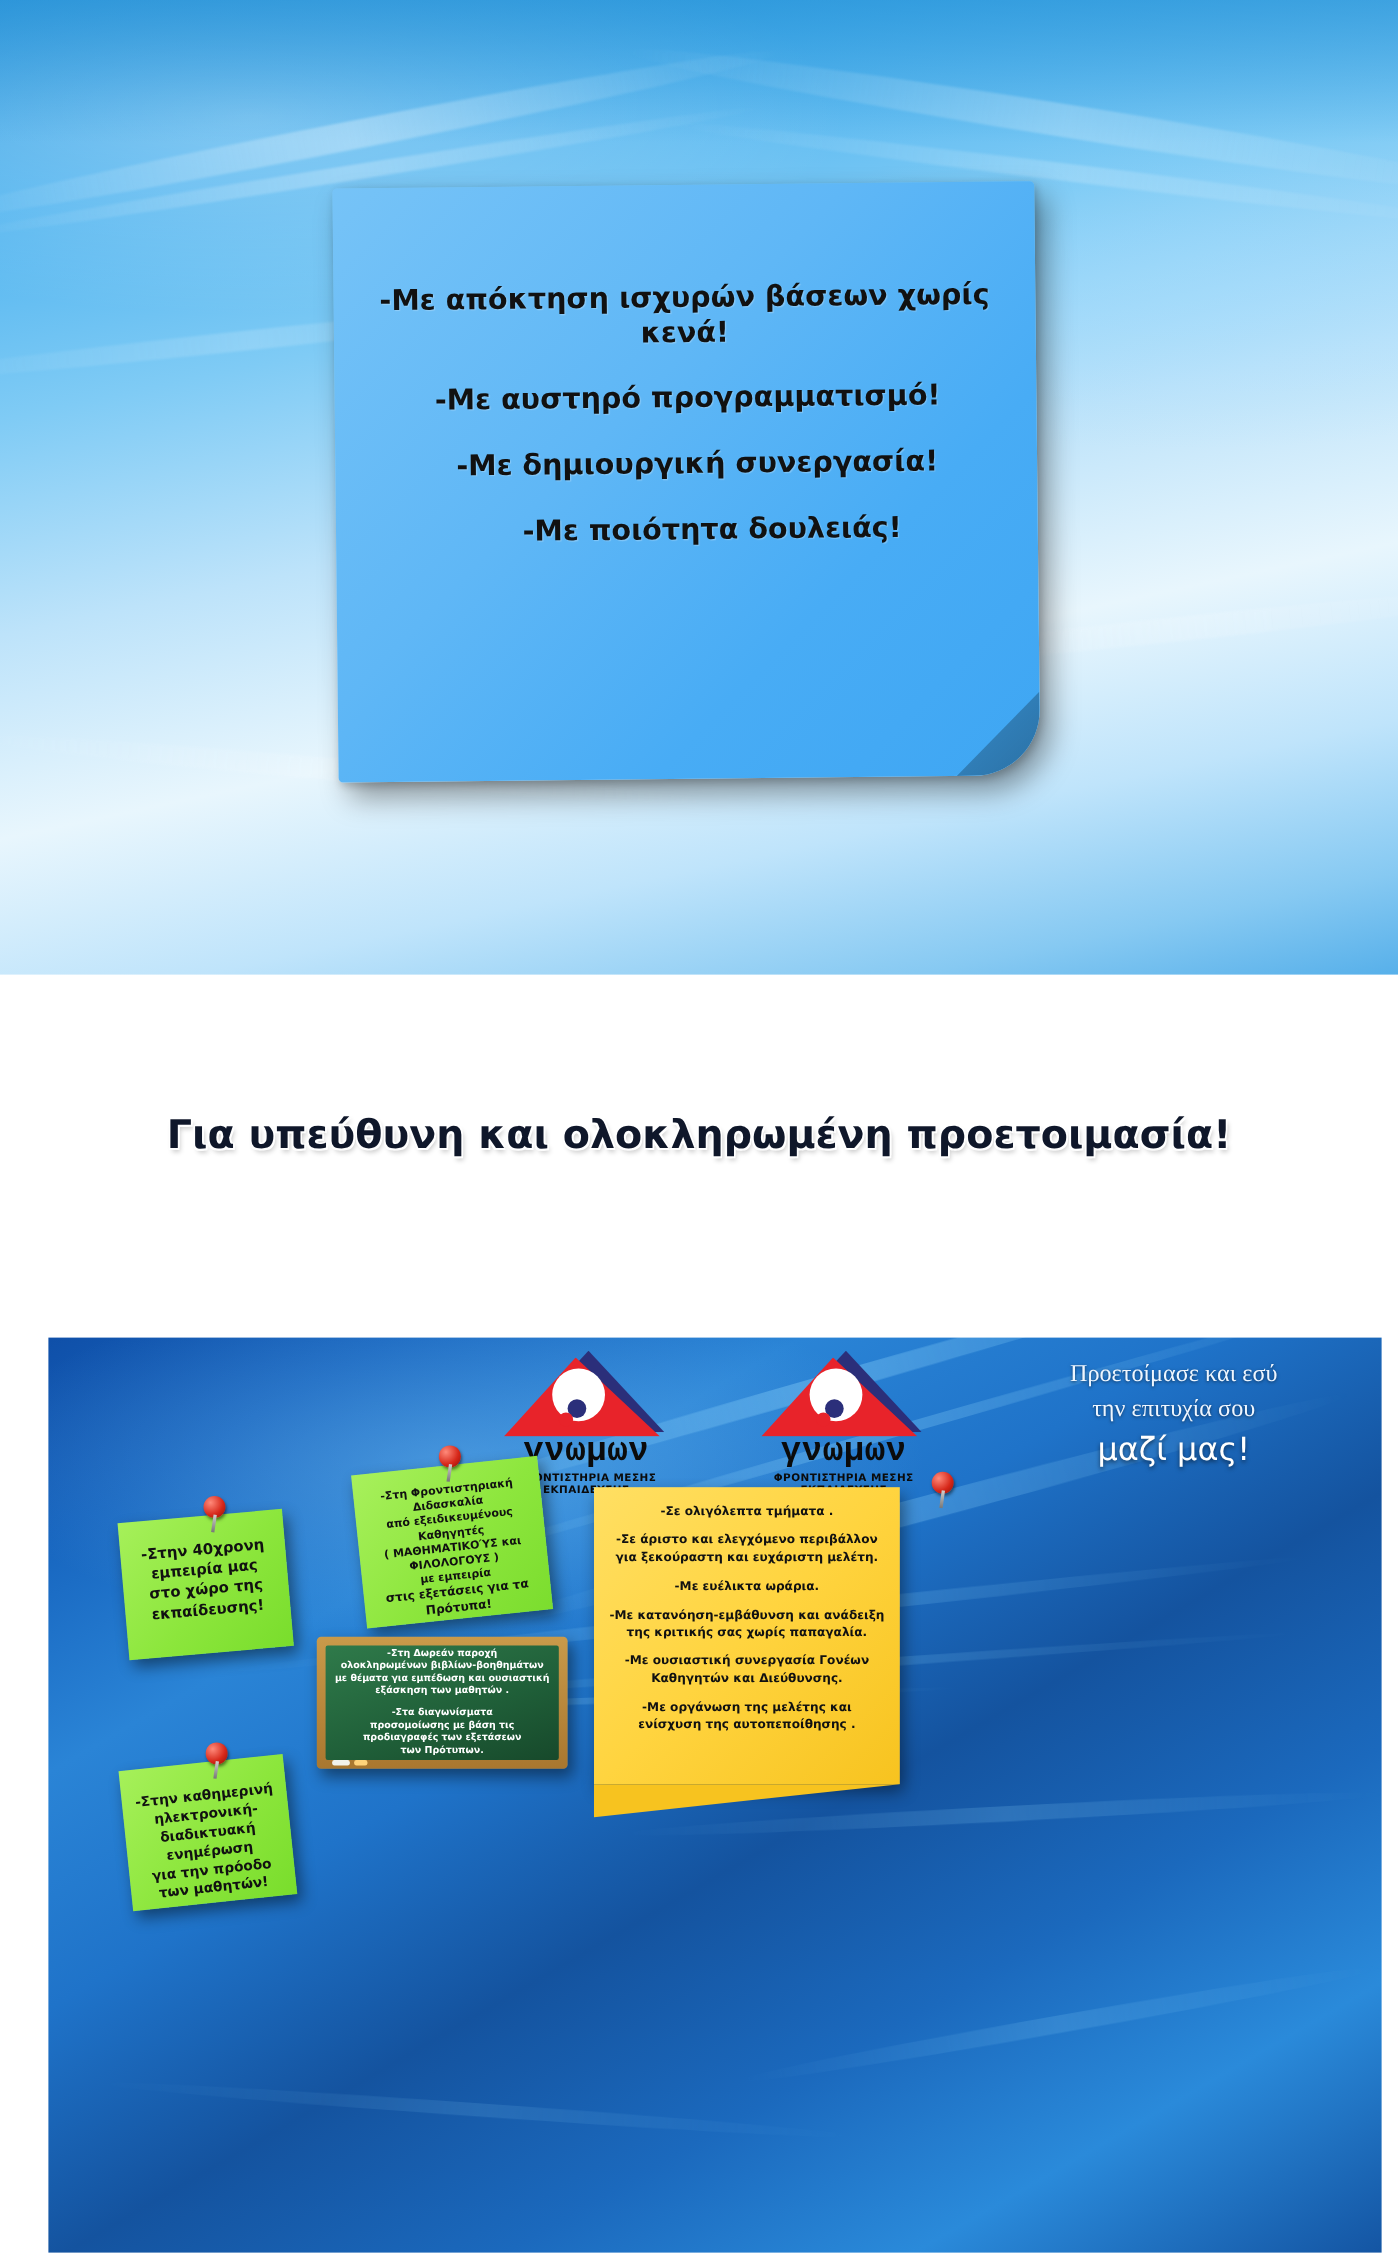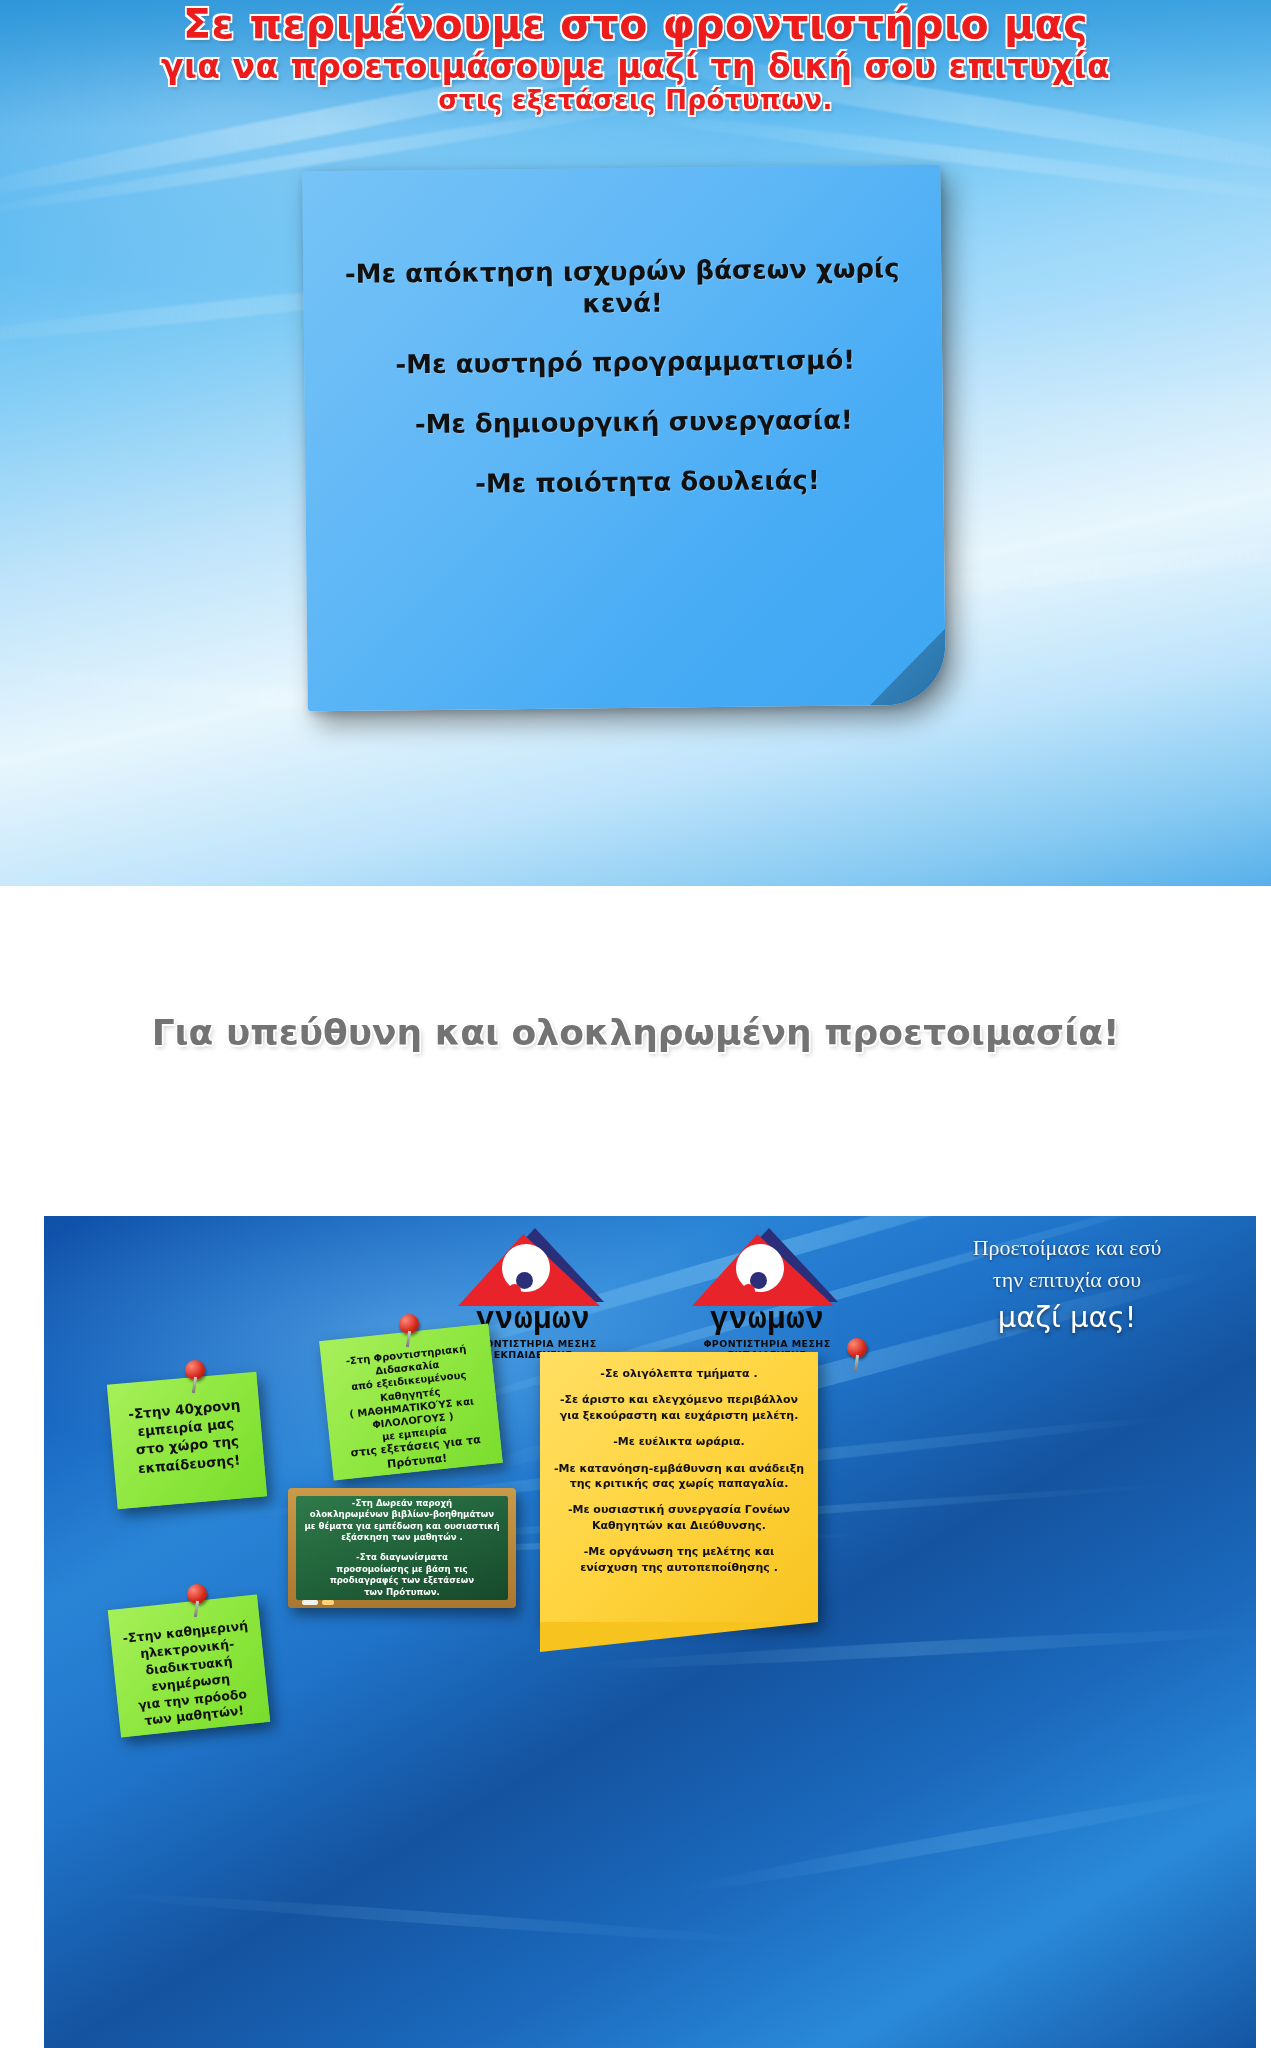--- a/index.html
+++ b/index.html
@@ -80,21 +80,21 @@
   }
   .bc-line.l1{ text-align:center; }
   .bc-line.l2{ padding-left:4px; }
   .bc-line.l3{ padding-left:20px; }
   .bc-line.l4{ padding-left:46px; }
 
   .redbanner{
     position:absolute; left:0; top:1012px; width:1271px; text-align:center; z-index:5;
   }
   .redbanner span{
-    color:#737373; font-weight:bold; font-size:36px;
+    color:#0f172a; font-weight:bold; font-size:36px;
     font-family:"DejaVu Sans", sans-serif;
     text-shadow:-1.5px -1.5px 0 #fff, 1.5px -1.5px 0 #fff, -1.5px 1.5px 0 #fff, 1.5px 1.5px 0 #fff, 2px 3px 5px rgba(0,0,0,.22);
   }
 
   .white-gap{
     position:absolute; left:0; top:1140px; width:1271px; height:76px; background:#fff; z-index:6;
   }
 
   
   .poster-bottom{
@@ -224,25 +224,20 @@
 <div class="poster-top">
   <div class="darkband"></div>
   <div class="sw sw1"></div>
   <div class="sw sw2"></div>
   <div class="sw sw3"></div>
   <div class="sw sw4"></div>
   <div class="sw sw5"></div>
   <div class="sw sw6"></div>
   <div class="sw sw7"></div>
 
-  <div class="headline">
-    <div class="hl-line hl1">Σε περιμένουμε στο φροντιστήριο μας</div>
-    <div class="hl-line hl2">για να προετοιμάσουμε μαζί τη δική σου επιτυχία</div>
-    <div class="hl-line hl3">στις εξετάσεις Πρότυπων.</div>
-  </div>
 
   <div class="bluecard-wrap">
     <div class="bluecard"></div>
     <div class="bluecard-inner">
       <div class="bc-line l1">-Με απόκτηση ισχυρών βάσεων χωρίς κενά!</div>
       <div class="bc-line l2">-Με αυστηρό προγραμματισμό!</div>
       <div class="bc-line l3">-Με δημιουργική συνεργασία!</div>
       <div class="bc-line l4">-Με ποιότητα δουλειάς!</div>
     </div>
   </div>

